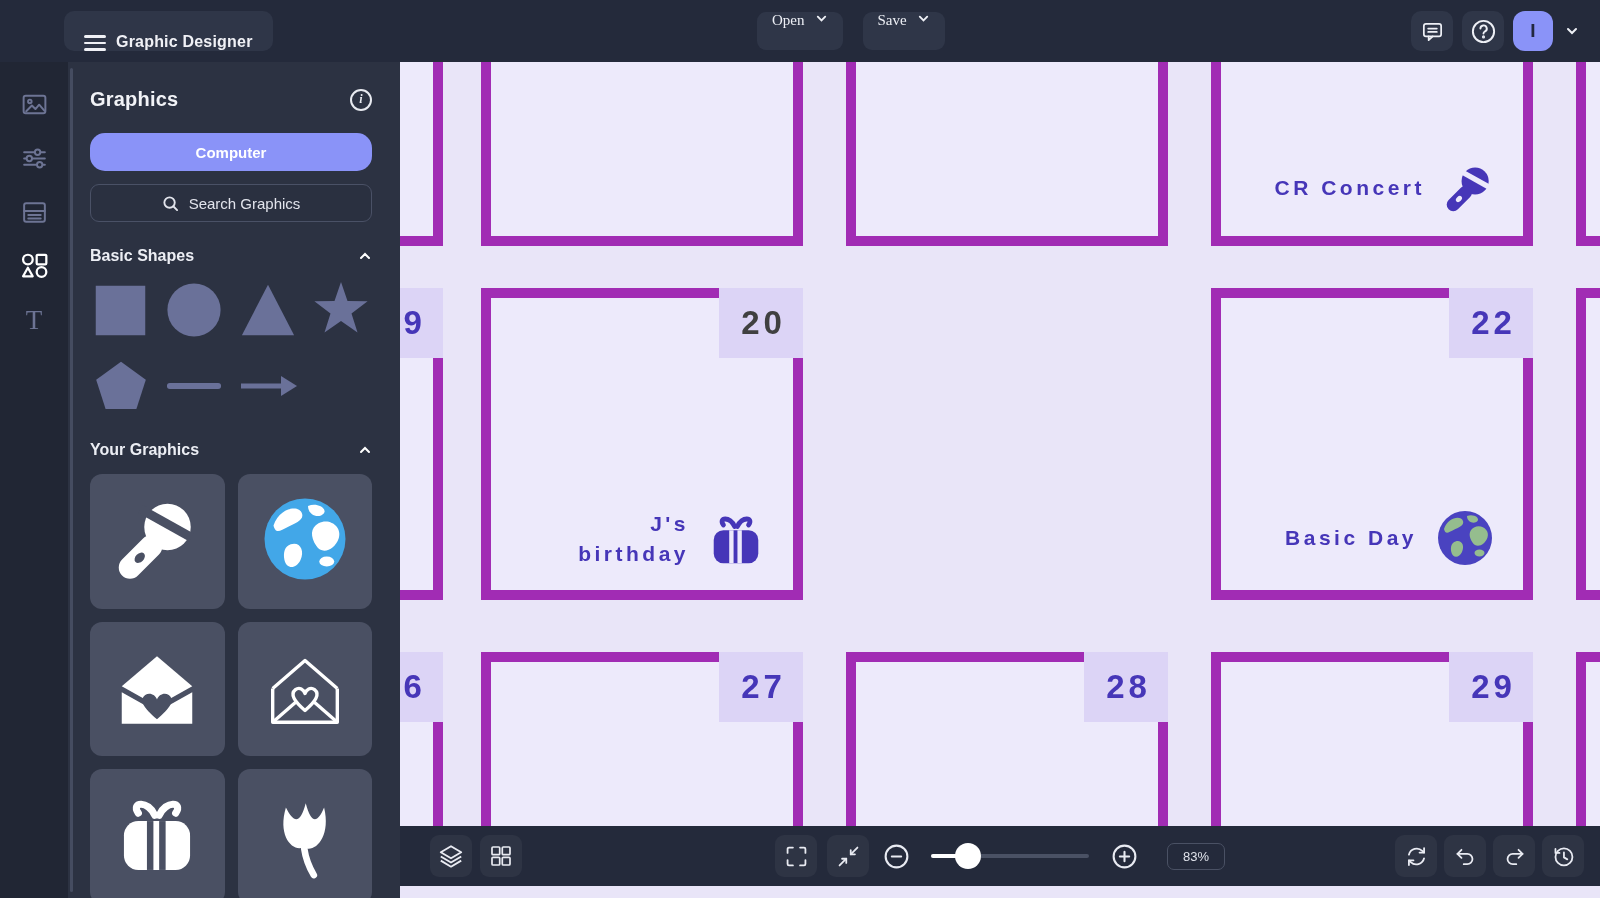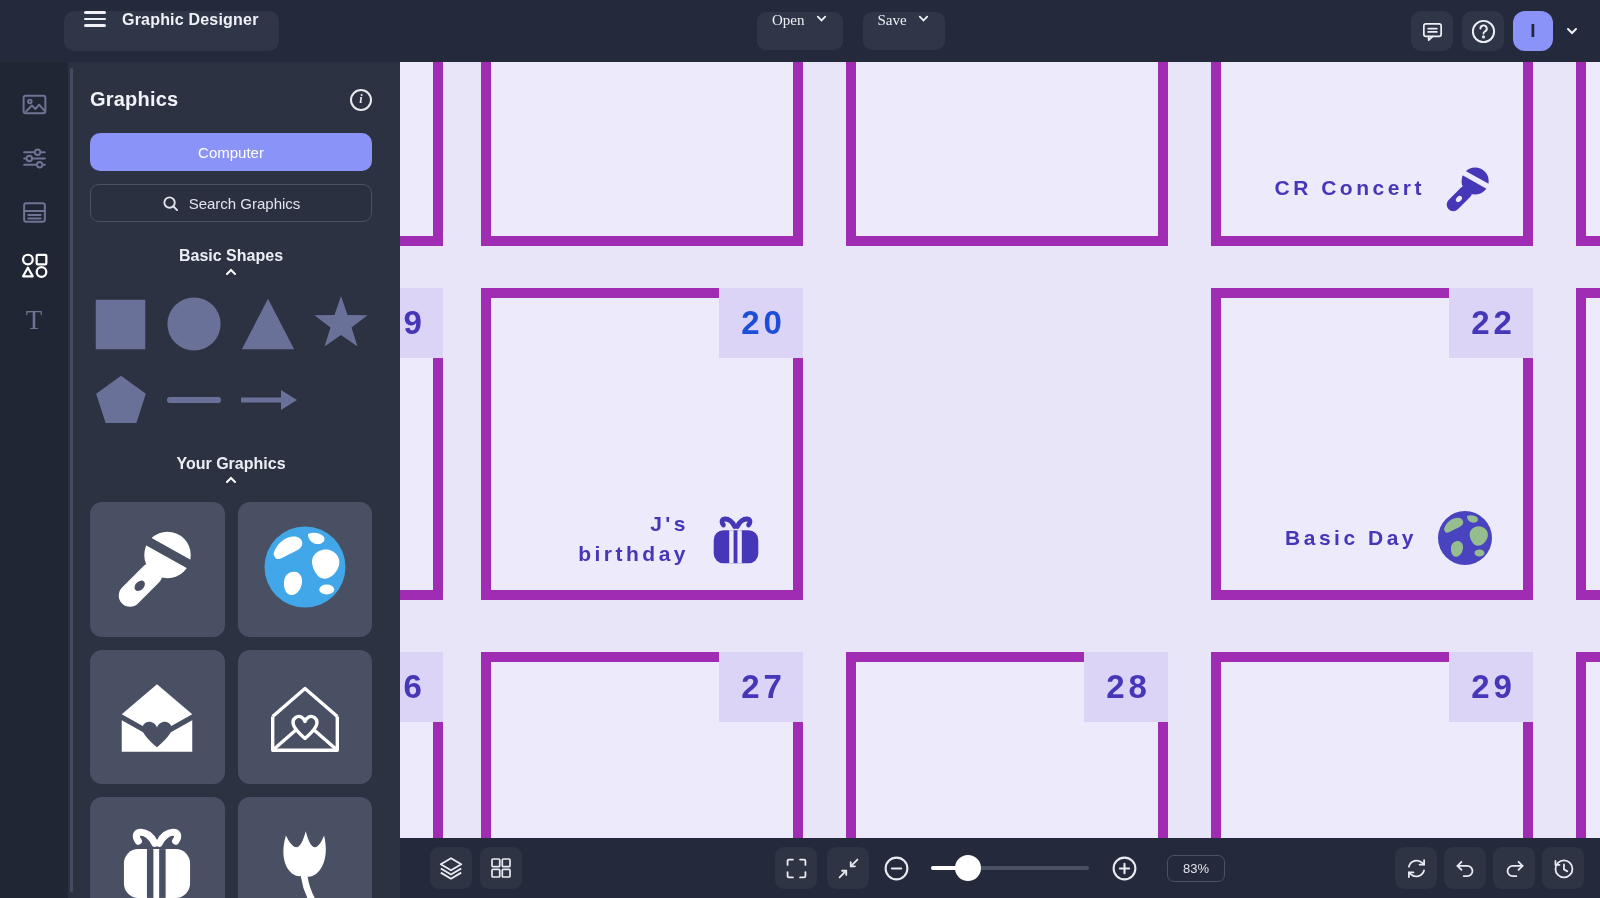--- a/index.html
+++ b/index.html
@@ -2,21 +2,21 @@
 <html><head>
 <meta charset="utf-8">
 <style>
   * { margin:0; padding:0; box-sizing:border-box; }
   html,body { width:1600px; height:898px; overflow:hidden; }
   body { font-family:"Liberation Sans", sans-serif; background:#242a3b; }
   .app { width:1600px; height:898px; display:flex; flex-direction:column; position:relative; }
 
   
   .topbar { height:62px; flex:0 0 62px; background:#242a3b; display:flex; align-items:center; padding:0 18px 0 16px; position:relative; z-index:5; }
-  .app-btn { display:flex; align-items:flex-start; gap:16px; background:#2f3648; border-radius:10px; height:40px; padding:0 20px; margin-left:48px; cursor:pointer; }
+  .app-btn { display:flex; align-items:flex-end; gap:10px; background:#2f3648; border-radius:10px; height:40px; padding:0 20px; margin-left:48px; cursor:pointer; }
   .app-btn span { color:#f0f1f6; font-size:16px; font-weight:600; letter-spacing:.2px; }
   .hamburger { width:22px; display:flex; flex-direction:column; gap:4px; }
   .hamburger i { height:2.6px; background:#f0f1f6; border-radius:2px; display:block; }
   .tb-center { position:absolute; left:757px; top:12px; display:flex; gap:20px; }
   .tb-btn { height:38px; padding:0 15px; background:#2f3648; border:none; border-radius:9px; color:#eef0f6; font-size:15px; font-weight:500; display:flex; gap:10px; cursor:pointer; font-family:Liberation Serif, serif; }
   .tb-right { margin-left:auto; display:flex; align-items:center; gap:9px; }
   .icon-btn { width:42px; height:40px; background:#2f3648; border:none; border-radius:10px; display:flex; align-items:center; justify-content:center; cursor:pointer; }
   .avatar { width:40px; height:40px; border-radius:12px; background:#8a93f8; color:#222840; font-weight:700; font-size:19px; display:flex; align-items:center; justify-content:center; cursor:pointer; border:none; font-family:inherit; }
   .chev { display:flex; align-items:center; justify-content:center; width:20px; cursor:pointer; }
 
@@ -24,39 +24,39 @@
   .main { flex:1; display:flex; min-height:0; }
   .rail { width:68px; background:#212634; display:flex; flex-direction:column; align-items:center; padding-top:24px; gap:18px; }
   .rail-btn { width:38px; height:36px; display:flex; align-items:center; justify-content:center; background:none; border:none; cursor:pointer; }
   .t-glyph { font-family:"Liberation Serif", serif; font-size:27px; color:#6d7494; line-height:1; }
 
   .panel { width:332px; background:#2c3242; position:relative; padding:26px 28px 0 22px; overflow:hidden; }
   .panel::before { content:""; position:absolute; left:2px; top:6px; bottom:6px; width:3px; background:#454c60; border-radius:2px; }
   .panel-head { display:flex; justify-content:space-between; align-items:center; }
   .panel-title { color:#f2f3f7; font-size:20px; font-weight:700; letter-spacing:.2px; }
   .info-ic { width:22px; height:22px; border:2px solid #e8eaf0; border-radius:50%; color:#e8eaf0; font-size:12px; font-weight:700; display:flex; align-items:center; justify-content:center; font-family:"Liberation Serif",serif; font-style:italic; }
-  .btn-computer { margin-top:22px; width:100%; height:38px; background:#8a93f8; border:none; border-radius:10px; color:#ffffff; font-size:15px; font-weight:400; cursor:pointer; font-family:inherit; }
+  .btn-computer { margin-top:22px; width:100%; height:38px; background:#8a93f8; border:none; border-radius:15px; color:#ffffff; font-size:15px; font-weight:700; cursor:pointer; font-family:inherit; }
   .btn-search { margin-top:13px; width:100%; height:38px; background:#2a3040; border:1px solid #4a5166; border-radius:9px; color:#e2e4ec; font-size:15px; display:flex; align-items:center; justify-content:center; gap:10px; cursor:pointer; font-family:inherit; }
-  .section-head { margin-top:25px; display:flex; justify-content:space-between; align-items:center; cursor:pointer;flex-direction:column; }
+  .section-head { margin-top:25px; display:flex; justify-content:space-between; align-items:center; cursor:pointer; }
   .section-head span { color:#eceef4; font-size:16px; font-weight:600; }
   .shapes-grid { margin-top:15px; display:grid; grid-template-columns:repeat(4,1fr); gap:16px 12px; align-items:center; justify-items:center; }
   .shape { display:flex; align-items:center; justify-content:center; cursor:pointer; }
   .tiles { margin-top:15px; display:grid; grid-template-columns:1fr 1fr; gap:13px; }
   .tile { aspect-ratio:1/1; background:#4a5063; border-radius:12px; display:flex; align-items:center; justify-content:center; cursor:pointer; }
 
   
   .canvas-col { flex:1; position:relative; background:#e9e5f8; }
   .canvas { position:absolute; top:0; left:0; right:0; bottom:60px; overflow:hidden; }
   .cal-cell { position:absolute; width:322px; height:312px; }
   .badge { position:absolute; top:-10px; right:-10px; width:84px; height:70px; display:flex; align-items:center; justify-content:center; font-size:33px; font-weight:700; letter-spacing:4px; padding-left:5px; z-index:2; }
   .cell-event { position:absolute; right:26px; bottom:20px; display:flex; align-items:center; gap:16px; z-index:1; }
   .evt-label { font-size:21px; font-weight:600; letter-spacing:3.5px; line-height:1.45; text-align:right; white-space:nowrap; }
 
   
-  .toolbar { position:absolute; left:0; right:0; bottom:0; height:60px; background:#242a3b; display:flex; align-items:center; padding:0 16px 0 30px; }
+  .toolbar { position:absolute; left:0; right:0; bottom:12px; height:60px; background:#242a3b; display:flex; align-items:center; padding:0 16px 0 30px; }
   .tool-btn { width:42px; height:42px; background:#2e3444; border:none; border-radius:9px; display:flex; align-items:center; justify-content:center; cursor:pointer; }
   .tool-plain { width:34px; height:34px; background:none; border:none; display:flex; align-items:center; justify-content:center; cursor:pointer; }
   .tb-left { display:flex; gap:8px; }
   .tb-mid { position:absolute; left:50%; transform:translateX(-50%); display:flex; align-items:center; gap:10px; }
   .tb-right2 { margin-left:auto; display:flex; gap:7px; }
   .slider { width:158px; height:26px; position:relative; display:flex; align-items:center; margin:0 8px; cursor:pointer; }
   .slider .track { width:100%; height:4px; background:#4a5164; border-radius:2px; }
   .slider .fill { position:absolute; left:0; width:28px; height:4px; background:#ffffff; border-radius:2px; }
   .slider .knob { position:absolute; left:24px; top:0; width:26px; height:26px; border-radius:50%; background:#ffffff; }
   .pct { width:58px; height:27px; border:1.5px solid #4a5164; border-radius:7px; color:#dfe2ea; font-size:13px; display:flex; align-items:center; justify-content:center; margin-left:16px; }
@@ -287,21 +287,21 @@
   <ellipse cx="20.5" cy="44.5" rx="4" ry="2.8" fill="#edeafb" transform="rotate(-45 20.5 44.5)"></ellipse>
                 </svg>
               </span>
             </div>
           </div>
           <div class="cal-cell" style="left: 1176px; top: -128px; background: rgb(237, 234, 251); border: 10px solid rgb(161, 44, 180);"></div>
           <div class="cal-cell" style="left: -279px; top: 226px; background: rgb(237, 234, 251); border: 10px solid rgb(161, 44, 180);">
             <div class="badge" style="background: rgb(220, 212, 246); color: rgb(70, 54, 184);">19</div>
           </div>
           <div class="cal-cell" style="left: 81px; top: 226px; background: rgb(237, 234, 251); border: 10px solid rgb(161, 44, 180);">
-            <div class="badge" style="background: rgb(220, 212, 246); color: #1d4ed8;">20</div>
+            <div class="badge" style="background: rgb(220, 212, 246); color: #404040;">20</div>
             <div class="cell-event">
               <div class="evt-label" style="color: rgb(70, 54, 184);">
                 <div>J's</div>
                 <div>birthday</div>
               </div>
               <span style="display: flex;">
                 <svg width="62" height="62" viewBox="0 0 64 64">
   <rect x="9" y="23" width="46" height="34" rx="10" fill="#4636b8"></rect>
   <rect x="25" y="23" width="4.5" height="34" fill="#edeafb"></rect>
   <rect x="33.5" y="23" width="4.5" height="34" fill="#edeafb"></rect>

